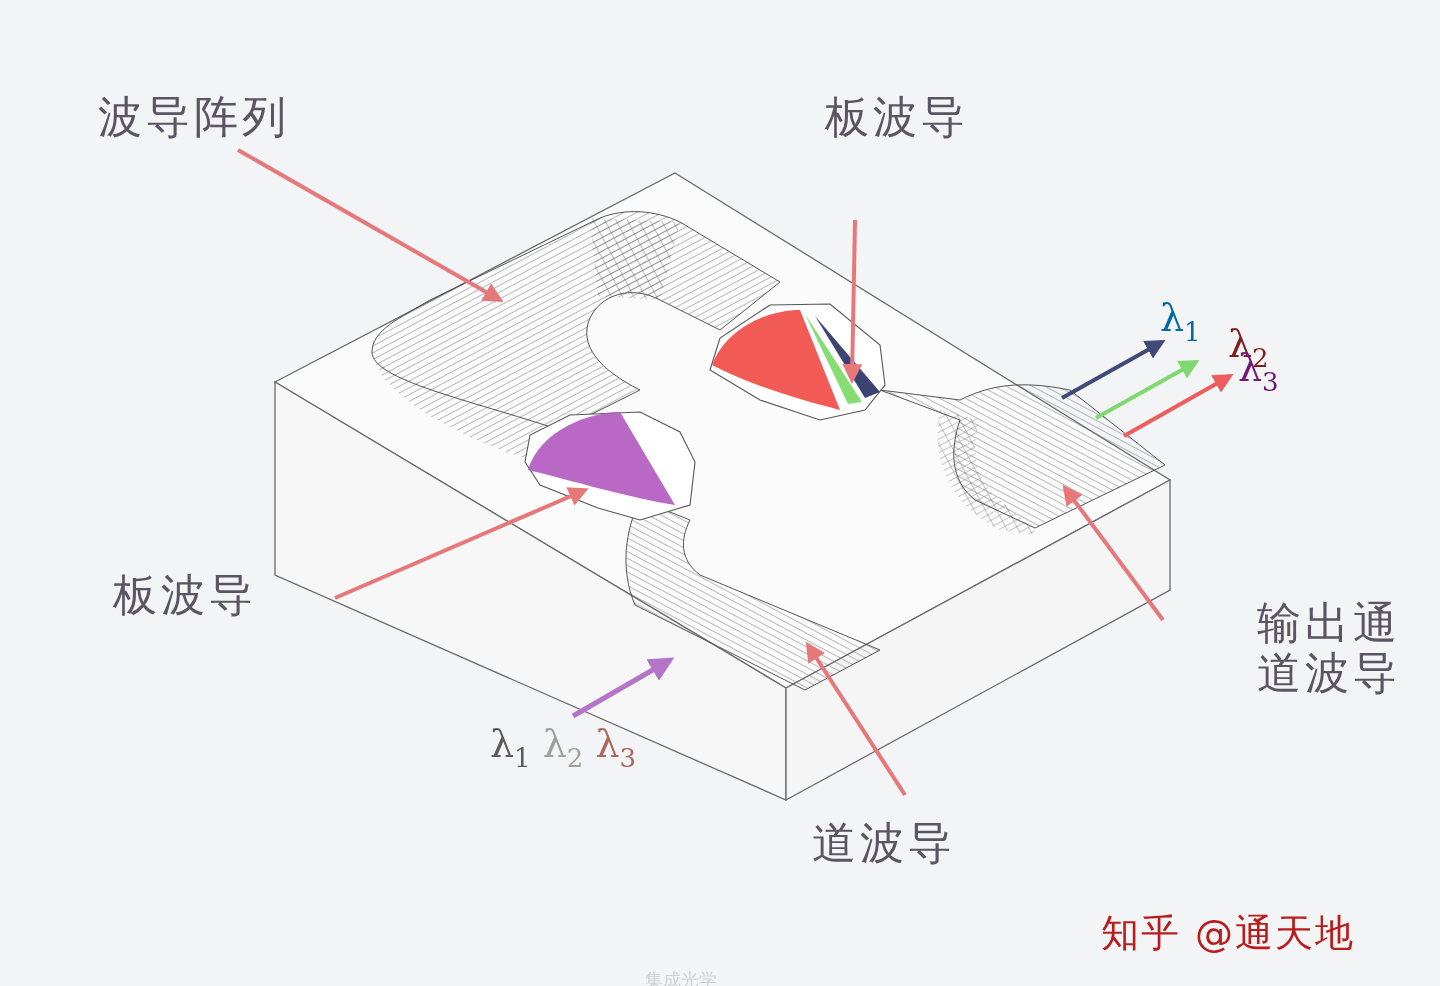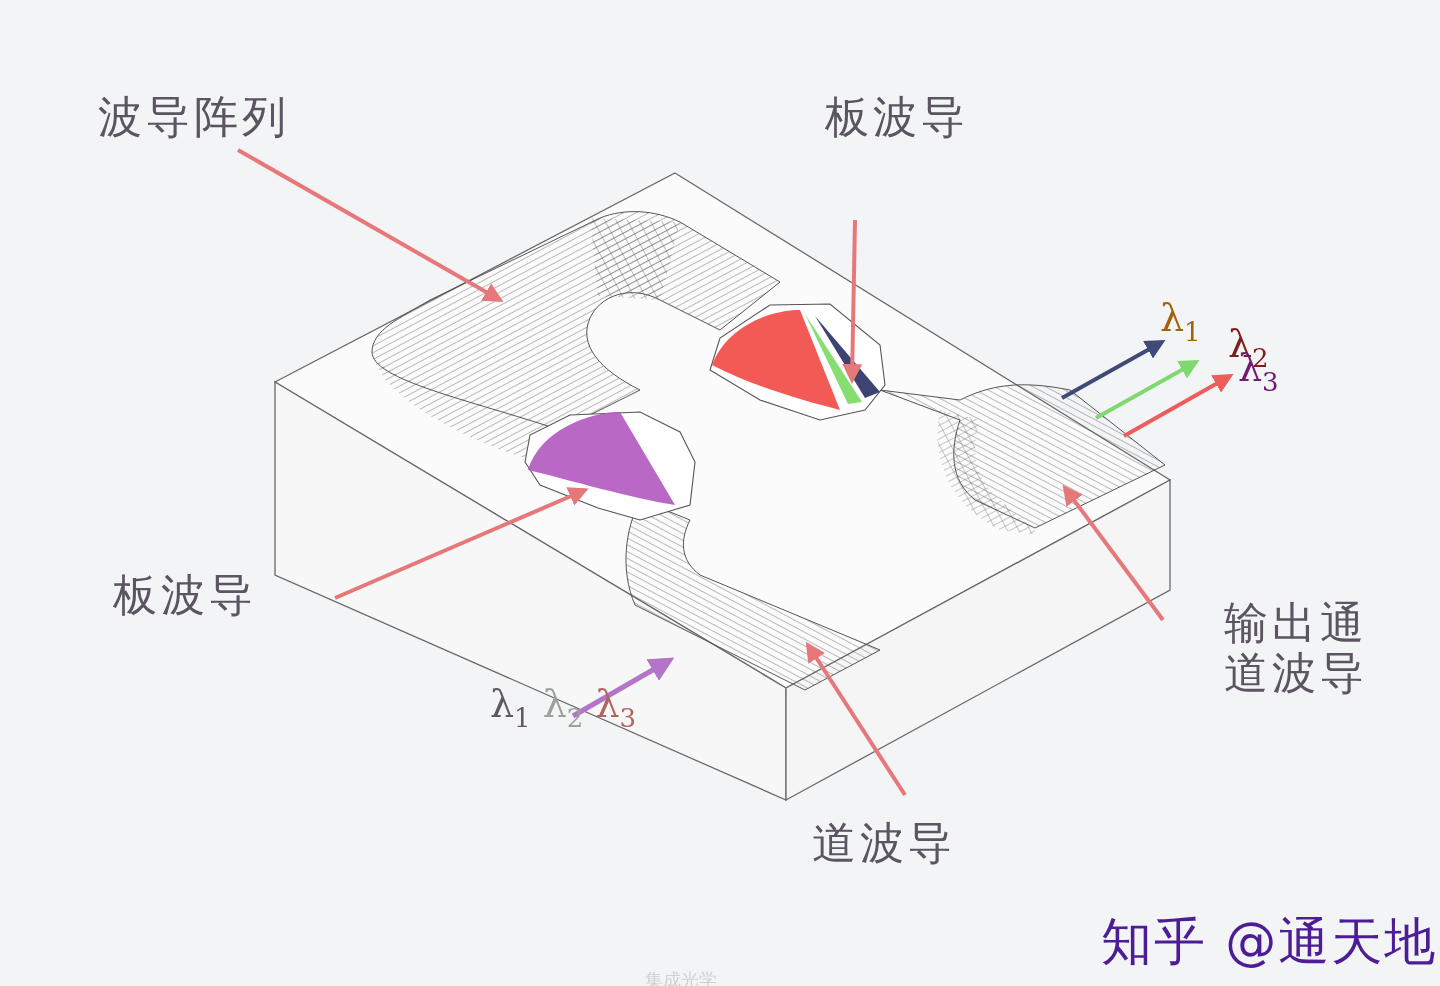--- a/index.html
+++ b/index.html
@@ -25,22 +25,22 @@
     font-family:"DejaVu Serif", serif;
     font-size:38px;
     color:#5e5a60;
     white-space:nowrap;
   }
   .lam sub { font-size:26px; vertical-align:-10px; }
   .watermark {
     position:absolute;
     left:1101px; top:908px;
     font-family:"DejaVu Sans", sans-serif;
-    font-size:51px;
-    color:#4c1d95;
+    font-size:38px;
+    color:#b91c1c;
     letter-spacing:2px;
     white-space:nowrap;
   }
   .bottom-fragment {
     position:absolute; left:645px; top:968px;
     font-size:18px; color:#cfd0d3;
     font-family:"DejaVu Sans", sans-serif;
   }
 </style>
 </head>
@@ -134,36 +134,36 @@
   </div>
 
   <div class="label" style="left:825px;top:92px">
     <span>板波导</span>
   </div>
 
   <div class="label" style="left:113px;top:570px">
     <span>板波导</span>
   </div>
 
-  <div class="label" style="left:1224px;top:598px">
+  <div class="label" style="left:1257px;top:598px">
     <span>输出通</span>
     <span>道波导</span>
   </div>
 
   <div class="label" style="left:812px;top:818px">
     <span>道波导</span>
   </div>
 
-  <div class="lam" style="left:490px;top:682px">
+  <div class="lam" style="left:490px;top:722px">
     <span style="color:#5e5a60"><span>λ</span><sub>1</sub></span>
     <span style="color:#9aa39a"><span>λ</span><sub>2</sub></span>
     <span style="color:#b0655f"><span>λ</span><sub>3</sub></span>
   </div>
 
-  <div class="lam" style="left:1160px;top:296px;color:#a16207">
+  <div class="lam" style="left:1160px;top:296px;color:#0369a1">
     <span>λ</span><sub>1</sub>
   </div>
   <div class="lam" style="left:1228px;top:322px;color:#7f1d1d">
     <span>λ</span><sub>2</sub>
   </div>
   <div class="lam" style="left:1238px;top:346px;color:#701a75">
     <span>λ</span><sub>3</sub>
   </div>
 
   <div class="watermark">知乎 @通天地</div>

